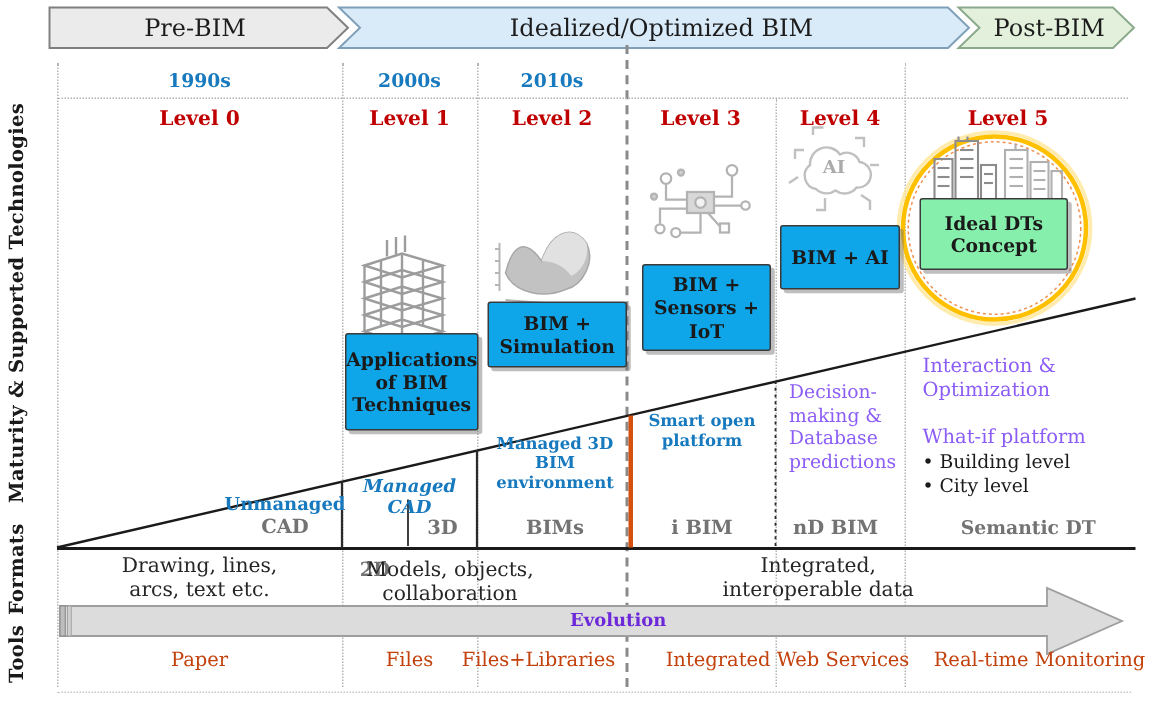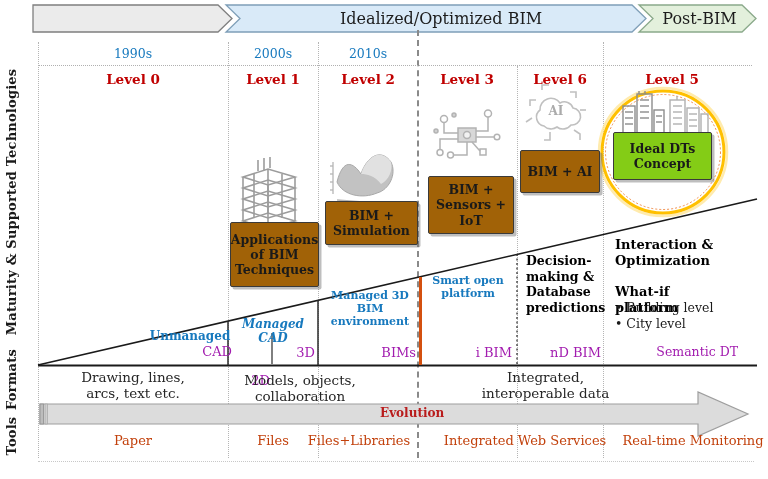--- a/index.html
+++ b/index.html
@@ -5,51 +5,52 @@
   html,body{margin:0;padding:0;background:#fff;}
   #canvas{position:relative;width:768px;height:479px;background:#fff;overflow:hidden;
           font-family:"DejaVu Serif","Liberation Serif",serif;color:#1a1a1a;}
   .abs{position:absolute;}
   .ctr{text-align:center;}
   .ml{white-space:pre-line;}
   .vlabel{position:absolute;transform:rotate(-90deg);transform-origin:left top;
           font-weight:bold;font-size:13px;text-align:center;letter-spacing:.2px;}
   .banner-label{position:absolute;font-size:16px;text-align:center;color:#1c1c1c;}
   .decade{position:absolute;top:46px;width:100px;text-align:center;
-          color:#1779BE;font-weight:normal;font-size:12.5px;}
+          color:#1779BE;font-weight:bold;font-size:12.5px;}
   .level{position:absolute;top:71px;width:100px;text-align:center;
          color:#C00000;font-weight:bold;font-size:13.5px;}
   .vline{position:absolute;width:0;border-left:1px dotted #b5b5b5;}
   .hline{position:absolute;height:0;border-top:1px dotted #b0b0b0;}
   .dashline{position:absolute;width:0;border-left:2px dashed #8a8a8a;}
   .orangeline{position:absolute;width:3px;background:#D4500F;}
-  .bluebox{position:absolute;background:#a16207;border:1.5px solid #3a3a3a;border-radius:2px;
+  .bluebox{position:absolute;background:#0ea5e9;border:1.5px solid #3a3a3a;border-radius:2px;
            box-shadow:2.5px 2.5px 0 rgba(110,110,110,.45);
            display:flex;align-items:center;justify-content:center;
            font-weight:bold;font-size:12.5px;line-height:1.22;text-align:center;}
-  .greenbox{background:#84cc16;}
+  .greenbox{background:#86efac;}
   .stage-blue{position:absolute;color:#1779BE;font-weight:bold;font-size:11px;
               line-height:1.2;text-align:center;}
-  .stage-tier{position:absolute;color:#a21caf;font-weight:normal;font-size:13px;text-align:right;}
-  .stage-dark{position:absolute;color:#000000;font-weight:bold;font-size:12.5px;line-height:1.25;}
+  .stage-tier{position:absolute;color:#737373;font-weight:bold;font-size:13px;text-align:center;}
+  .stage-dark{position:absolute;color:#8b5cf6;font-weight:normal;font-size:12.5px;line-height:1.25;}
   .bullet{position:absolute;color:#1a1a1a;font-size:12.5px;}
   .fmt{position:absolute;color:#262626;font-size:13.5px;line-height:1.2;text-align:center;}
   .tool{position:absolute;top:433px;color:#c2410c;font-size:13px;text-align:center;}
   svg{position:absolute;left:0;top:0;}
 </style>
 </head>
 <body>
 
 <div id="canvas">
 
   <svg width="768" height="38" aria-hidden="true">
     <polygon points="33,5 218,5 232,18.5 218,32 33,32" fill="#EBEBEB" stroke="#7f7f7f" stroke-width="1.3"></polygon>
     <polygon points="226,5 632,5 646,18.5 632,32 226,32 240,18.5" fill="#D9EAF8" stroke="#7f9fb8" stroke-width="1.3"></polygon>
     <polygon points="639,5 742,5 756,18.5 742,32 639,32 653,18.5" fill="#E3F0DC" stroke="#8aa98a" stroke-width="1.3"></polygon>
   </svg>
+  <div class="banner-label" style="left:40px;top:9px;width:180px;">Pre-BIM</div>
   <div class="banner-label" style="left:250px;top:9px;width:382px;">Idealized/Optimized BIM</div>
   <div class="banner-label" style="left:652px;top:9px;width:95px;">Post-BIM</div>
 
   <div class="vlabel" style="left:4px;top:352px;width:300px;height:20px;">Maturity &amp; Supported Technologies</div>
   <div class="vlabel" style="left:4px;top:410px;width:60px;height:18px;">Formats</div>
   <div class="vlabel" style="left:4px;top:462px;width:52px;height:18px;">Tools</div>
 
   <div class="vline" style="left:38px;top:42px;height:416px;"></div>
   <div class="vline" style="left:228px;top:42px;height:416px;"></div>
   <div class="vline" style="left:318px;top:42px;height:416px;"></div>
@@ -60,21 +61,21 @@
   <div class="hline" style="left:38px;top:461px;width:716px;border-top-color:#c8c8c8;"></div>
 
   <div class="decade" style="left:83px;">1990s</div>
   <div class="decade" style="left:223px;">2000s</div>
   <div class="decade" style="left:318px;">2010s</div>
 
   <div class="level" style="left:83px;">Level 0</div>
   <div class="level" style="left:223px;">Level 1</div>
   <div class="level" style="left:318px;">Level 2</div>
   <div class="level" style="left:417px;">Level 3</div>
-  <div class="level" style="left:510px;">Level 6</div>
+  <div class="level" style="left:510px;">Level 4</div>
   <div class="level" style="left:622px;">Level 5</div>
 
   <svg width="768" height="479" aria-hidden="true">
     <line x1="38" y1="365" x2="757" y2="199" stroke="#1a1a1a" stroke-width="1.6"></line>
     <line x1="38" y1="365.6" x2="757" y2="365.6" stroke="#1a1a1a" stroke-width="2"></line>
     <line x1="228" y1="321" x2="228" y2="365" stroke="#2a2a2a" stroke-width="1.5"></line>
     <line x1="272" y1="333" x2="272" y2="364" stroke="#2a2a2a" stroke-width="1.2"></line>
     <line x1="318" y1="300" x2="318" y2="365" stroke="#2a2a2a" stroke-width="1.5"></line>
     <line x1="517" y1="254" x2="517" y2="365" stroke="#2a2a2a" stroke-width="1.2" stroke-dasharray="2,2.5"></line>
   </svg>
@@ -236,21 +237,21 @@
   <div class="fmt ml" style="left:58px;top:369px;width:150px;">Drawing, lines,
 arcs, text etc.</div>
   <div class="fmt ml" style="left:453px;top:369px;width:185px;">Integrated,
 interoperable data</div>
 
   <svg class="abs" style="left:36px;top:388px;" width="720" height="52" aria-hidden="true">
     <polygon points="4,16 662,16 662,4 712,26 662,48 662,36 4,36" fill="#dcdcdc" stroke="#9e9e9e" stroke-width="1.2"></polygon>
     <rect x="4" y="16" width="3.5" height="20" fill="#bdbdbd" stroke="#8f8f8f" stroke-width="0.8"></rect>
     <rect x="9" y="16" width="2.5" height="20" fill="#cfcfcf" stroke="#9e9e9e" stroke-width="0.6"></rect>
   </svg>
-  <div class="abs ctr" style="left:380px;top:406px;width:64px;color:#b91c1c;font-weight:bold;font-size:12px;">Evolution</div>
+  <div class="abs ctr" style="left:380px;top:406px;width:64px;color:#6d28d9;font-weight:bold;font-size:12px;">Evolution</div>
 
   <div class="tool" style="left:63px;width:140px;">Paper</div>
   <div class="tool" style="left:233px;width:80px;">Files</div>
   <div class="tool" style="left:303px;width:112px;">Files+Libraries</div>
   <div class="tool" style="left:440px;width:170px;">Integrated Web Services</div>
   <div class="tool" style="left:613px;width:160px;">Real-time Monitoring</div>
 
 </div>
 
 </body></html>

